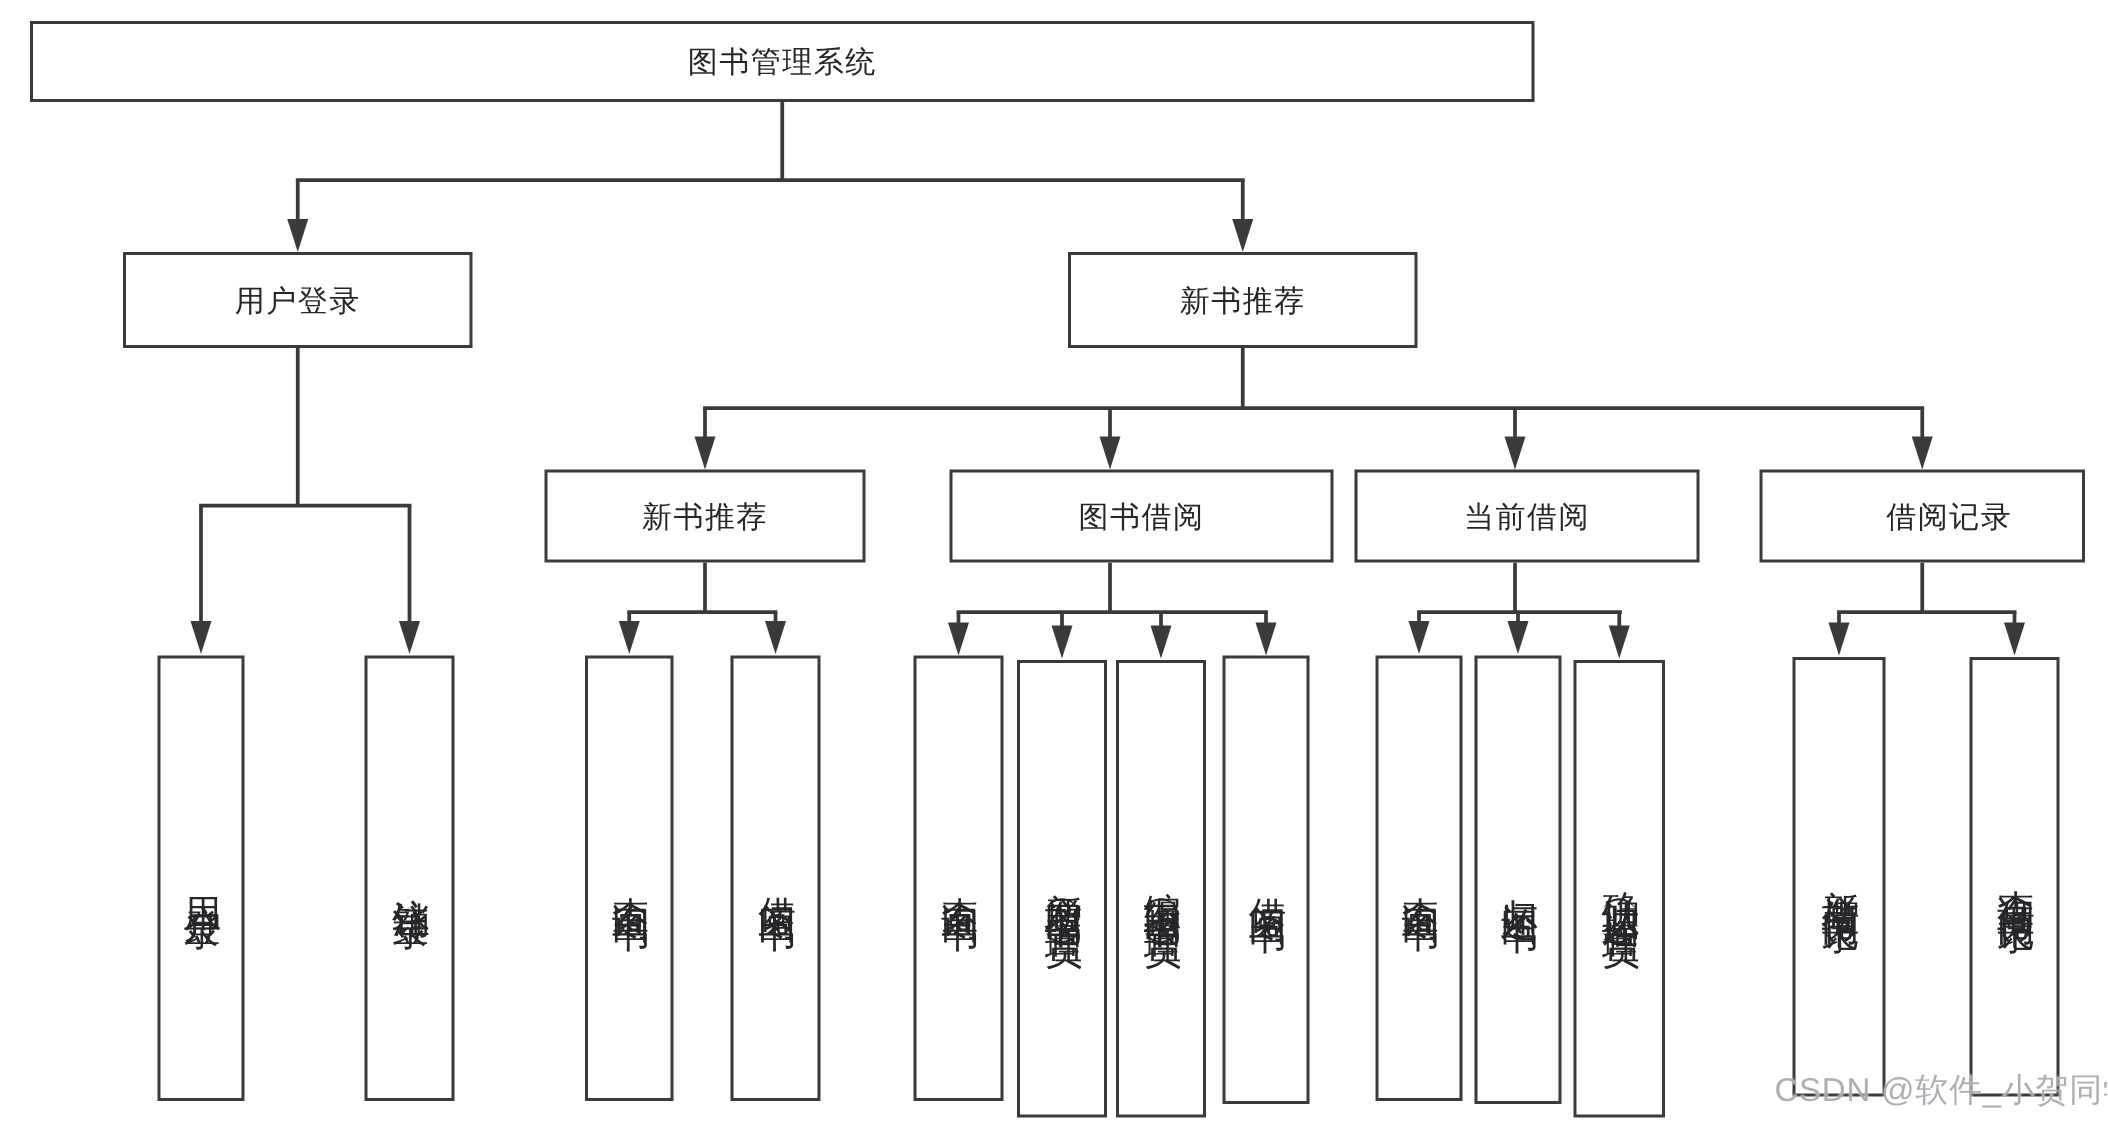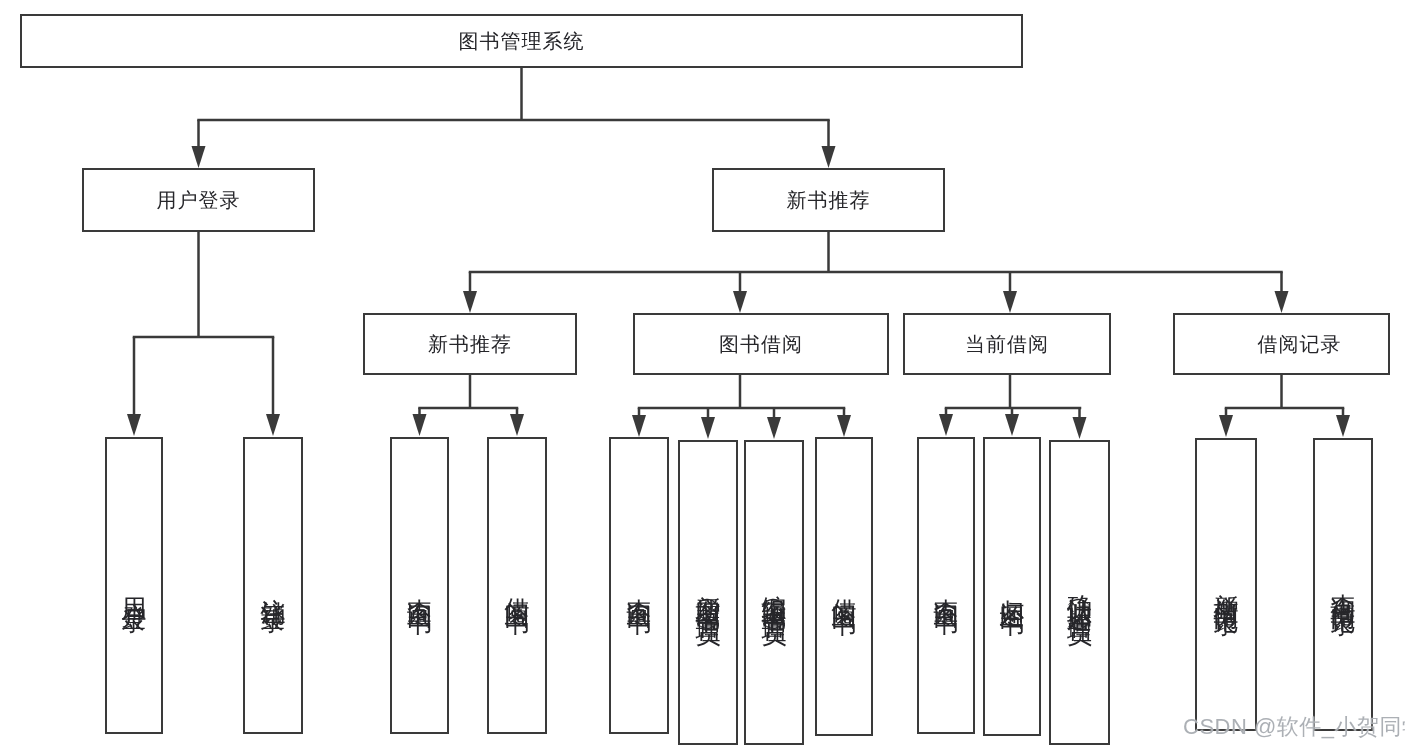--- a/index.html
+++ b/index.html
@@ -118,21 +118,21 @@
     </g>
   </svg>
 
   <div class="hnode" style="left:20px;top:14px;width:1003px;height:54px;">图书管理系统</div>
 
   <div class="hnode" style="left:82px;top:168px;width:233px;height:64px;">用户登录</div>
   <div class="hnode" style="left:712px;top:168px;width:233px;height:64px;">新书推荐</div>
 
   <div class="hnode" style="left:363px;top:313px;width:214px;height:62px;">新书推荐</div>
   <div class="hnode" style="left:633px;top:313px;width:256px;height:62px;">图书借阅</div>
-  <div class="hnode" style="left:903px;top:313px;width:208px;height:62px;">当前借阅</div>
+  <div class="hnode" style="left:903px;top:313px;width:230px;height:62px;">当前借阅</div>
   <div class="hnode" style="left:1173px;top:313px;width:217px;height:62px;padding-left:36px;">借阅记录</div>
 
   <div class="vnode" style="left:105px;top:437px;width:58px;height:297px;">
     <span>用户登录</span>
   </div>
   <div class="vnode" style="left:243px;top:437px;width:60px;height:297px;">
     <span>注销登录</span>
   </div>
 
   <div class="vnode" style="left:390px;top:437px;width:59px;height:297px;">

